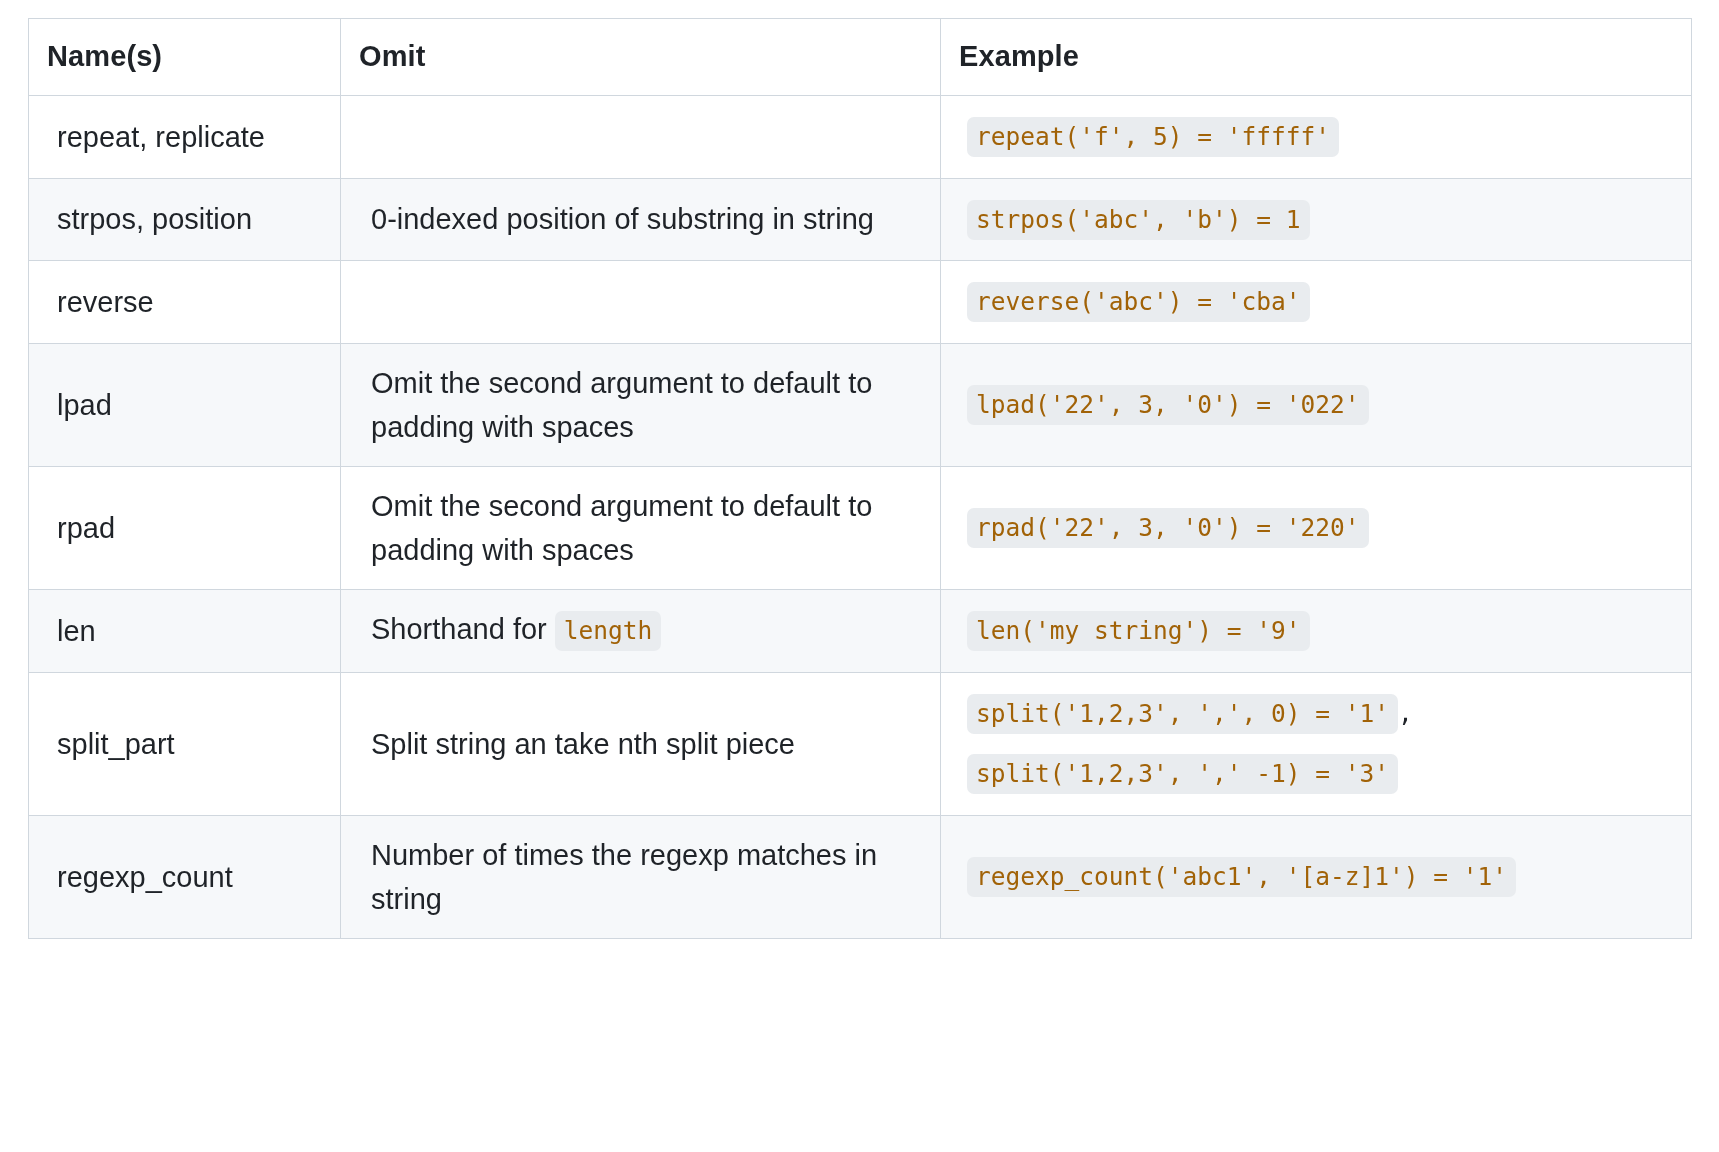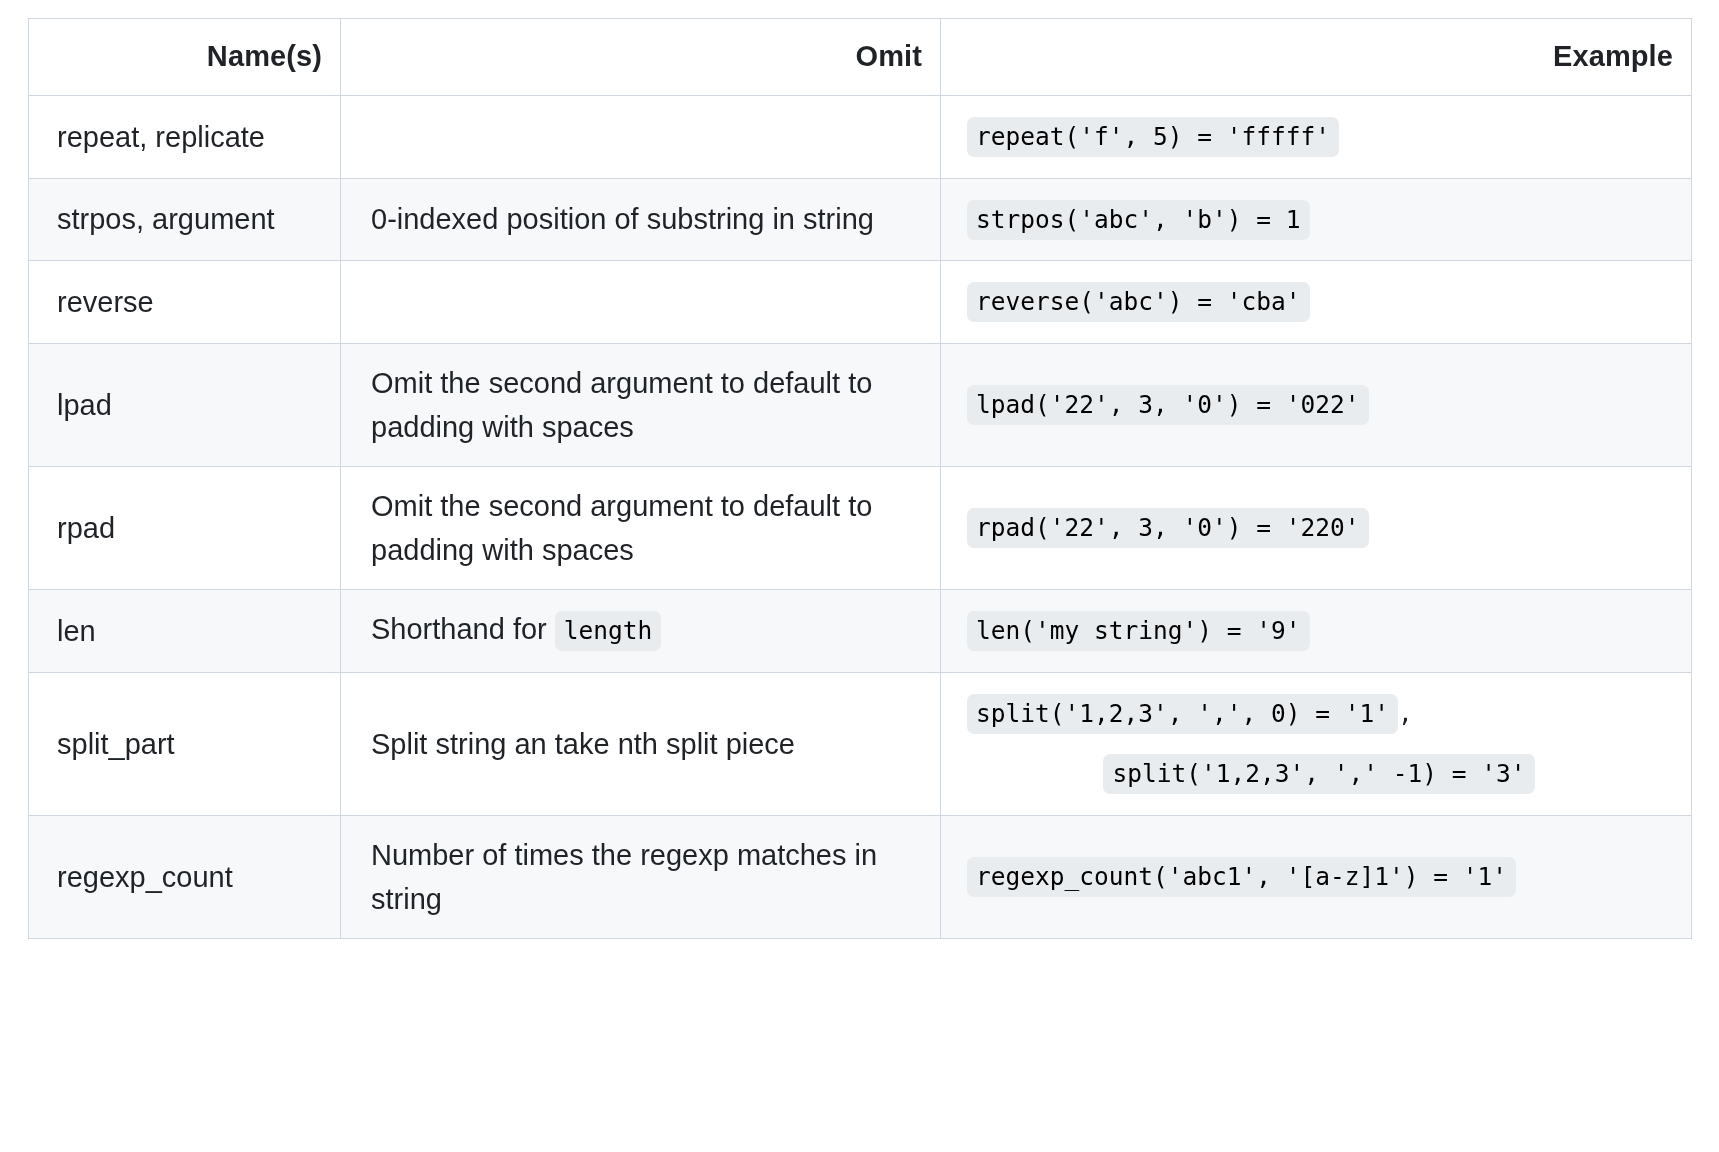--- a/index.html
+++ b/index.html
@@ -33,21 +33,21 @@
   table.fn-table col.col-notes { width: 600px; }
   table.fn-table col.col-ex    { width: 751px; }
 
   table.fn-table th,
   table.fn-table td {
     border: 1px solid #d0d7de;
     vertical-align: middle;
     text-align: left;
   }
   table.fn-table th {
-    text-align: right;
+    text-align: left;
     font-size: 29px;
     font-weight: 700;
     color: #1f2328;
     padding: 21px 18px 22px 18px;
     background: #ffffff;
     letter-spacing: 0.1px;
   }
   table.fn-table td {
     font-size: 29px;
     line-height: 1.52;
@@ -71,34 +71,33 @@
   table.fn-table tbody tr:nth-child(odd) td {
     background: #ffffff;
   }
 
   code.inline-code {
     font-family: "DejaVu Sans Mono", monospace;
     font-size: 24.5px;
     background: #e9ecef;
     border-radius: 7px;
     padding: 5px 9px 6px 9px;
-    color: #000000;
+    color: #a16207;
     white-space: pre;
     line-height: 1.9;
     box-decoration-break: clone;
     -webkit-box-decoration-break: clone;
   }
   .code-line {
     display: block;
     margin: 0;
     padding: 0;
   }
   .code-line + .code-line {
     margin-top: 13px;
-    text-align: center;
   }
   .sep {
     font-family: "DejaVu Sans Mono", monospace;
     font-size: 24.5px;
   }
   .notes-text {
     display: inline;
   }
 </style>
 </head>
@@ -120,21 +119,21 @@
     </thead>
     <tbody id="table-body">
         <tr>
           <td class="cell-name"><span>repeat, replicate</span></td>
           <td class="cell-notes"></td>
           <td class="cell-example">
             <span class="code-line"><code class="inline-code">repeat('f', 5) = 'fffff'</code></span>
           </td>
         </tr>
         <tr>
-          <td class="cell-name"><span>strpos, argument</span></td>
+          <td class="cell-name"><span>strpos, position</span></td>
           <td class="cell-notes"><span class="notes-text">0-indexed position of substring in string</span></td>
           <td class="cell-example">
             <span class="code-line"><code class="inline-code">strpos('abc', 'b') = 1</code></span>
           </td>
         </tr>
         <tr>
           <td class="cell-name"><span>reverse</span></td>
           <td class="cell-notes"></td>
           <td class="cell-example">
             <span class="code-line"><code class="inline-code">reverse('abc') = 'cba'</code></span>

